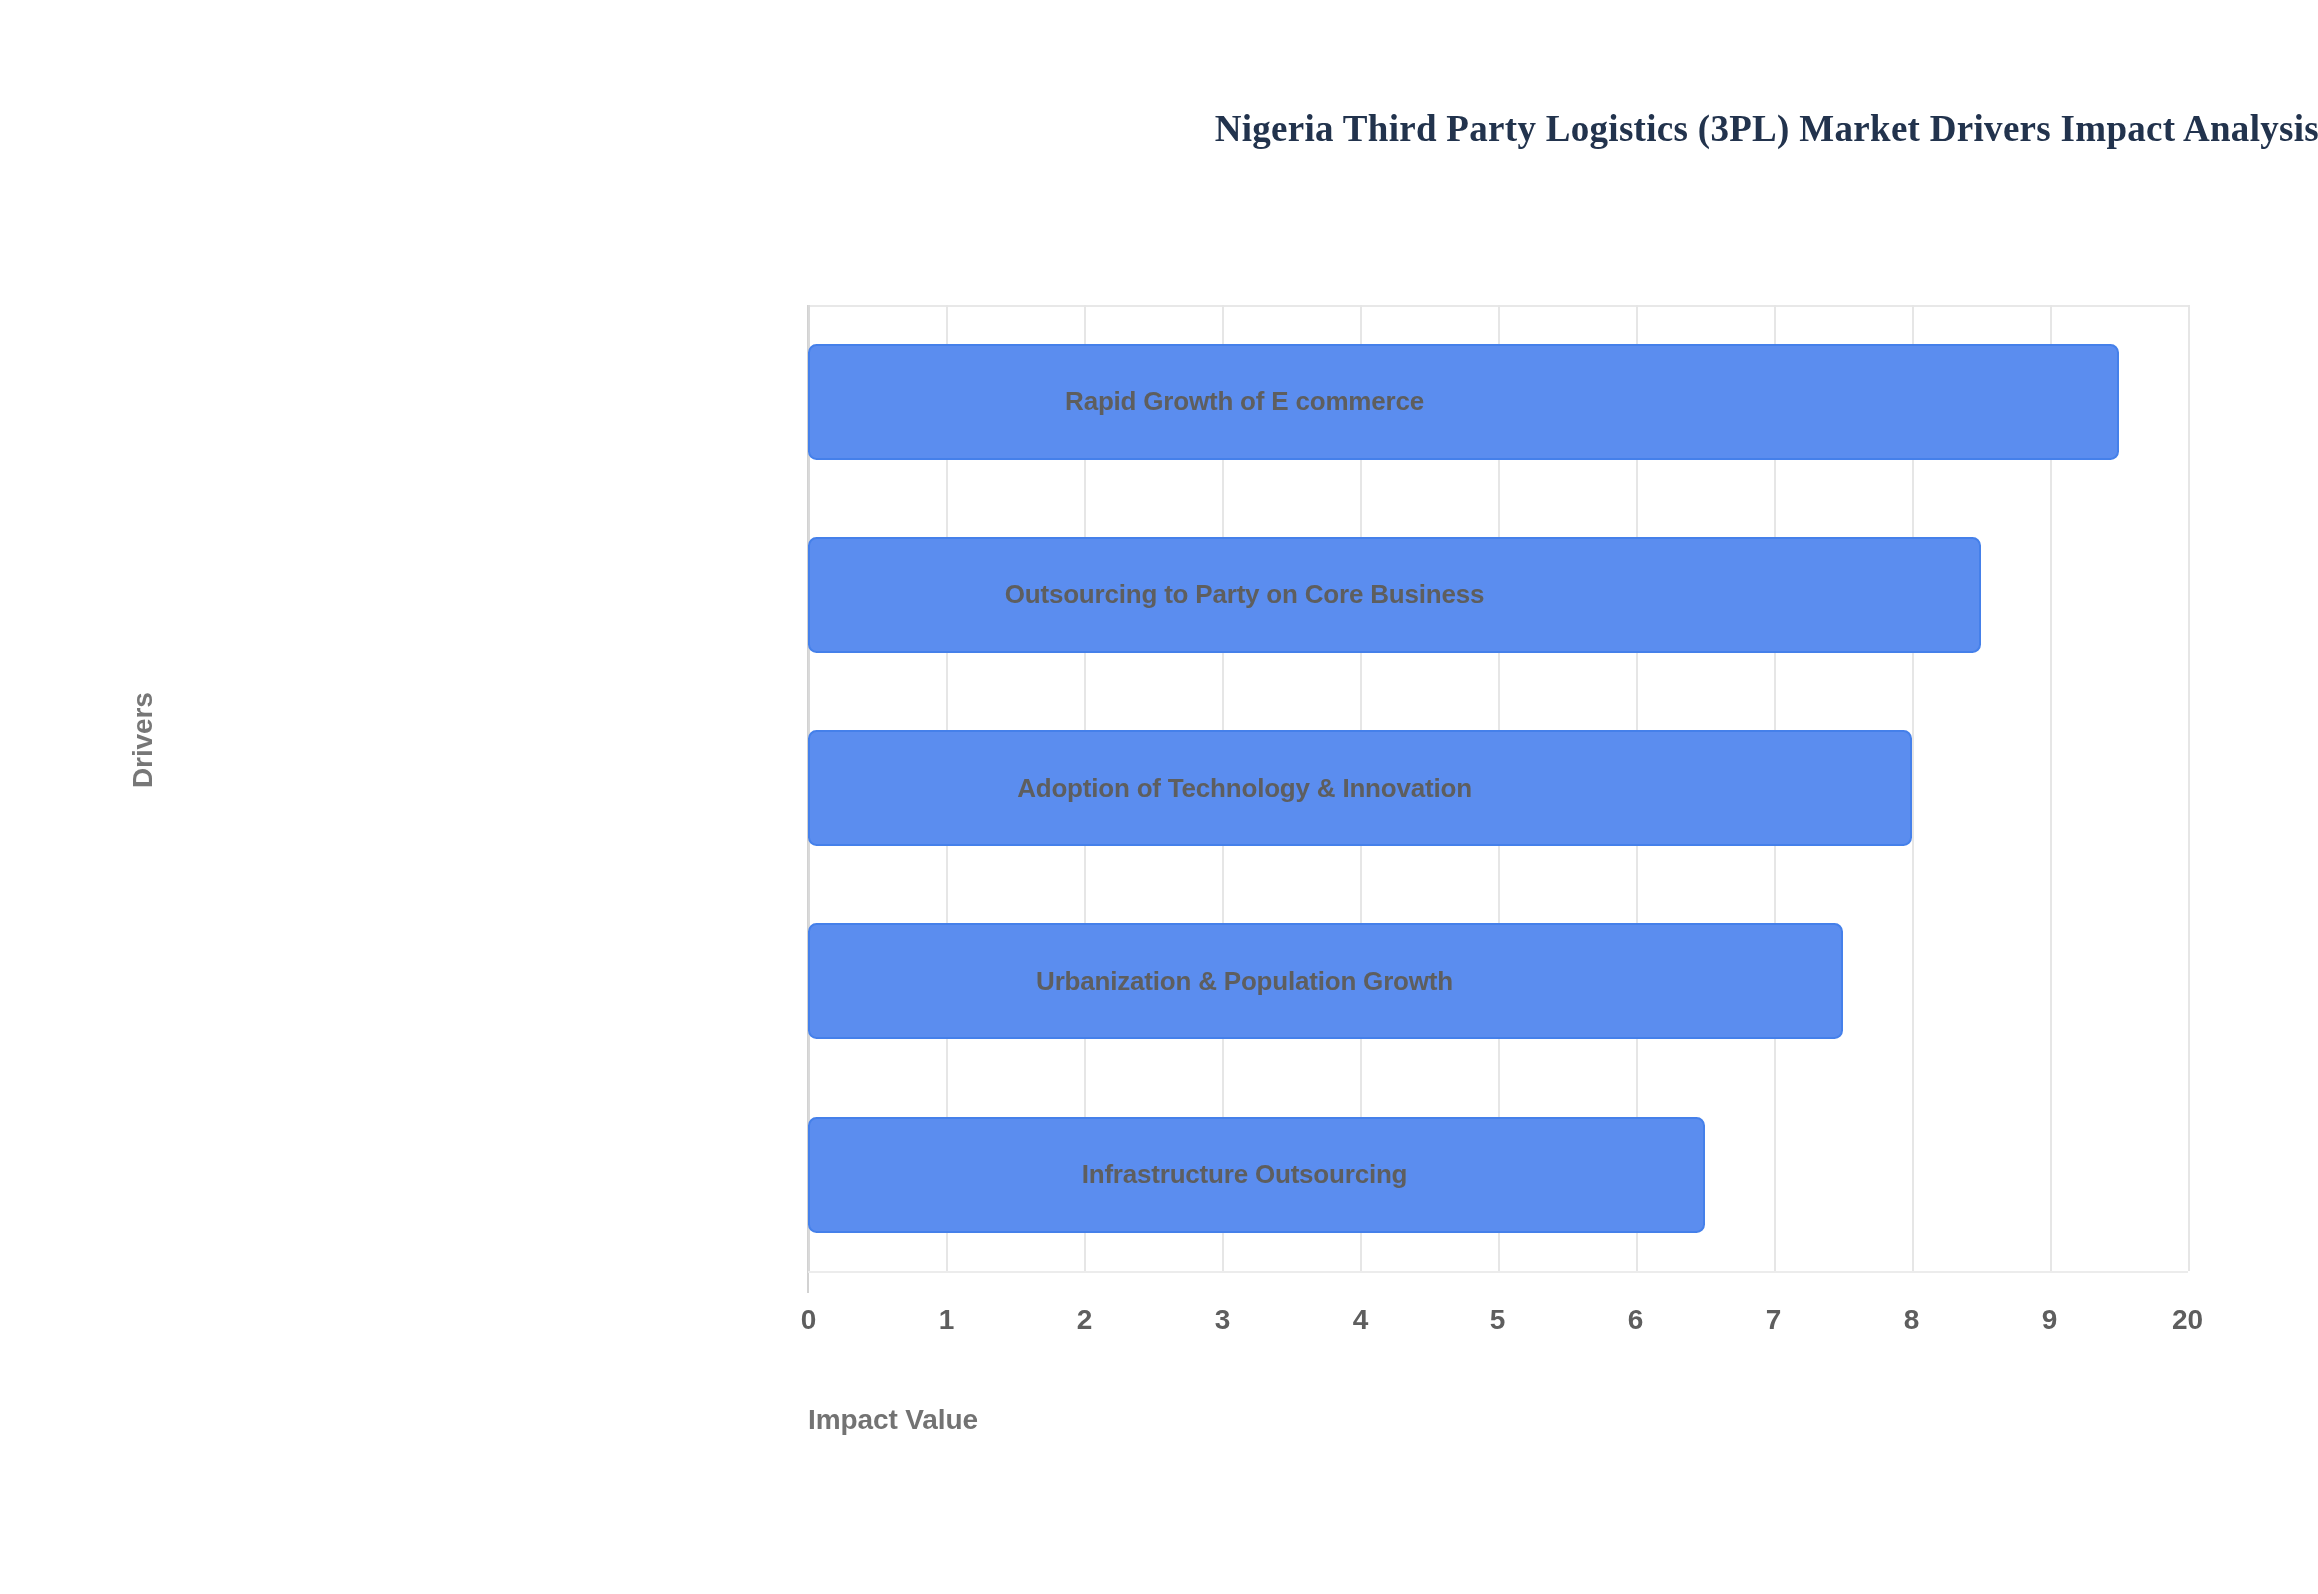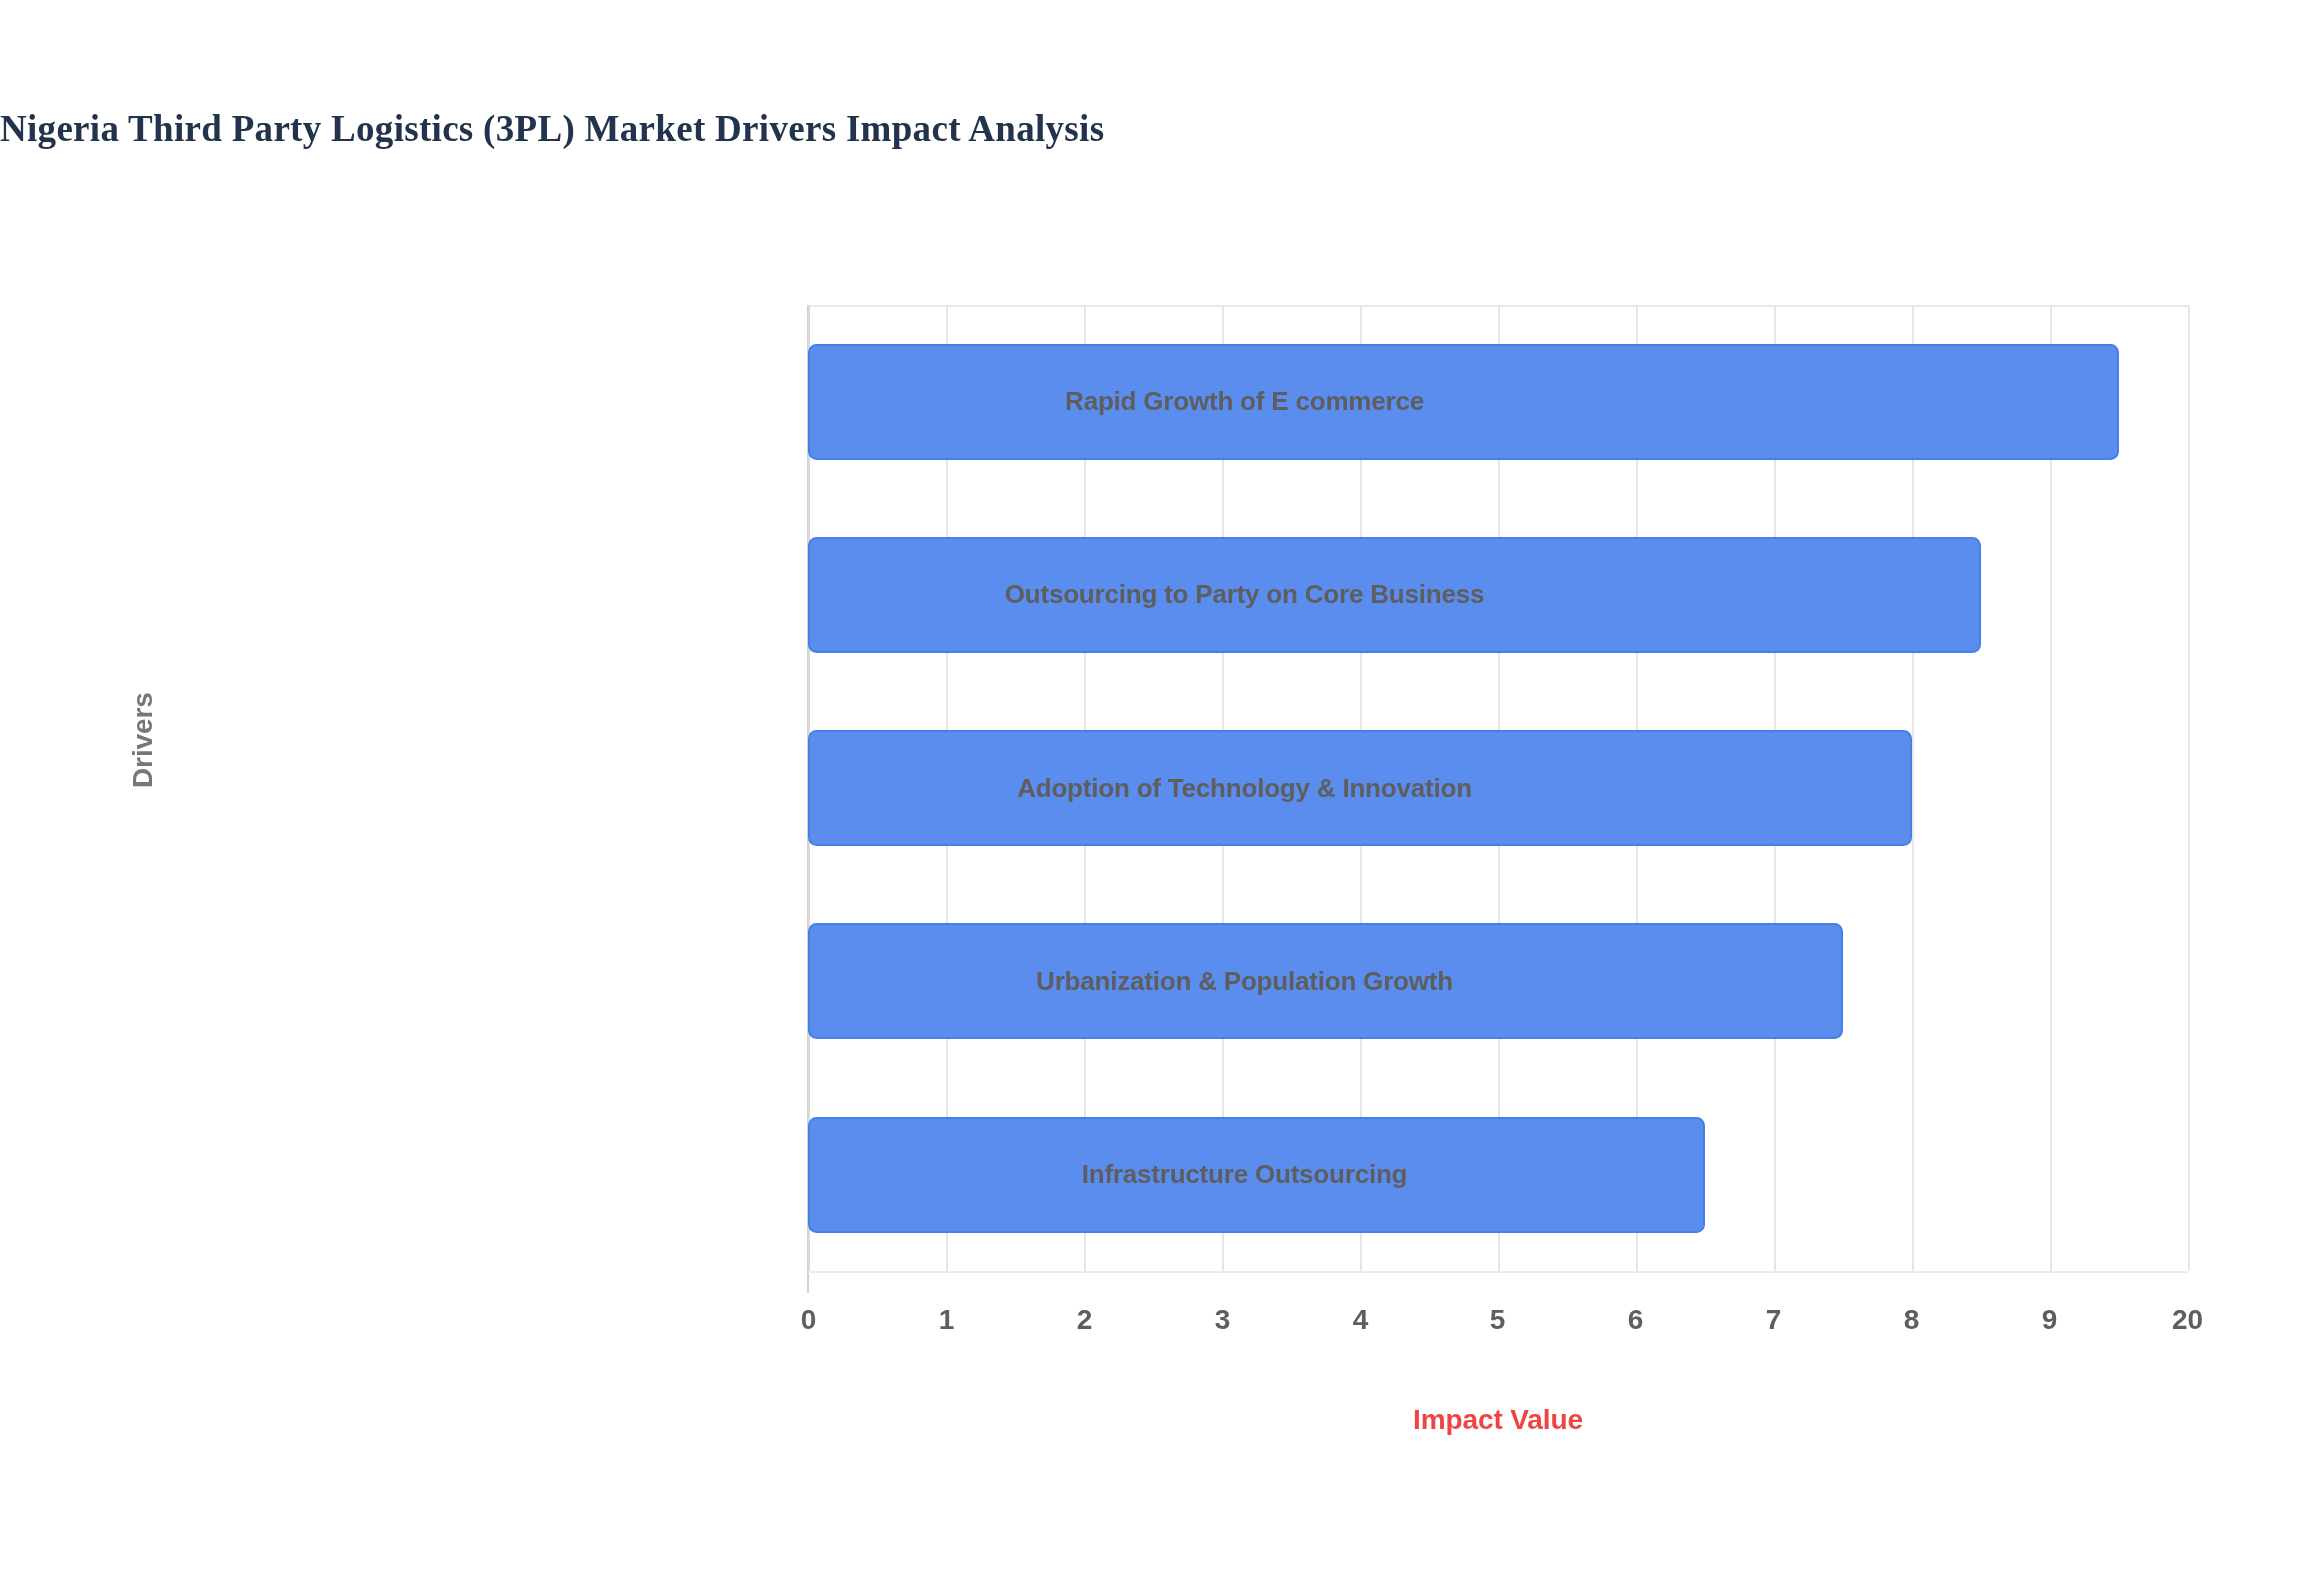--- a/index.html
+++ b/index.html
@@ -16,21 +16,21 @@
     width: 2319px;
     height: 1594px;
     background: #ffffff;
   }
 
   
   #chart-title {
     position: absolute;
     left: 0; top: 107px;
     width: 2319px;
-    text-align: left;
+    text-align: right;
     font-family: "Liberation Serif", serif;
     font-weight: bold;
     font-size: 37px;
     color: #22334d;
     letter-spacing: 0.3px;
     white-space: nowrap;
   }
 
   
   #plot {
@@ -113,24 +113,24 @@
     font-weight: bold;
     color: #5e5e5e;
   }
 
   
   #xaxis-title {
     position: absolute;
     left: 808px;
     top: 1404px;
     width: 1380px;
-    text-align: center;
+    text-align: left;
     font-size: 28px;
     font-weight: bold;
-    color: #ef4444;
+    color: #737373;
     letter-spacing: -0.1px;
   }
   #yaxis-title {
     position: absolute;
     left: 127px;
     top: 788px;
     font-size: 28px;
     font-weight: bold;
     color: #777777;
     transform: rotate(-90deg);

